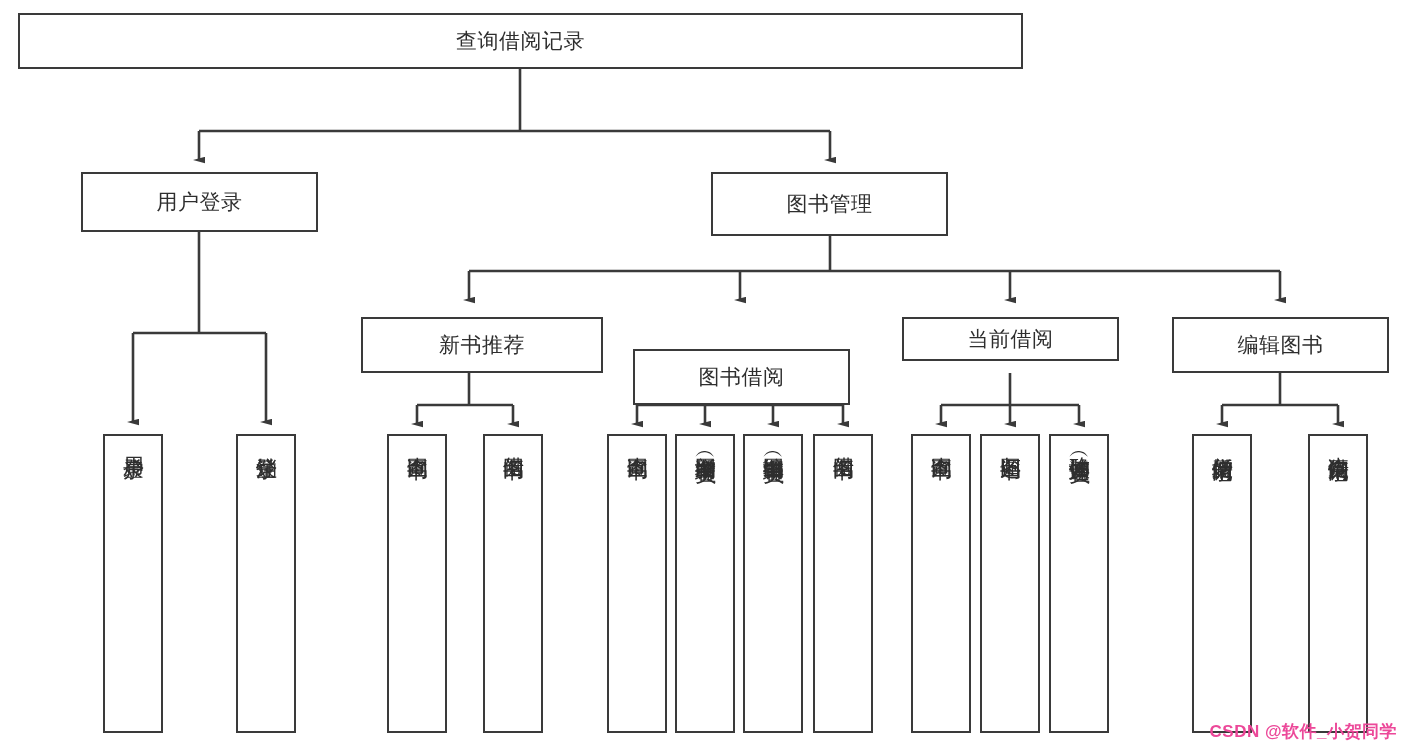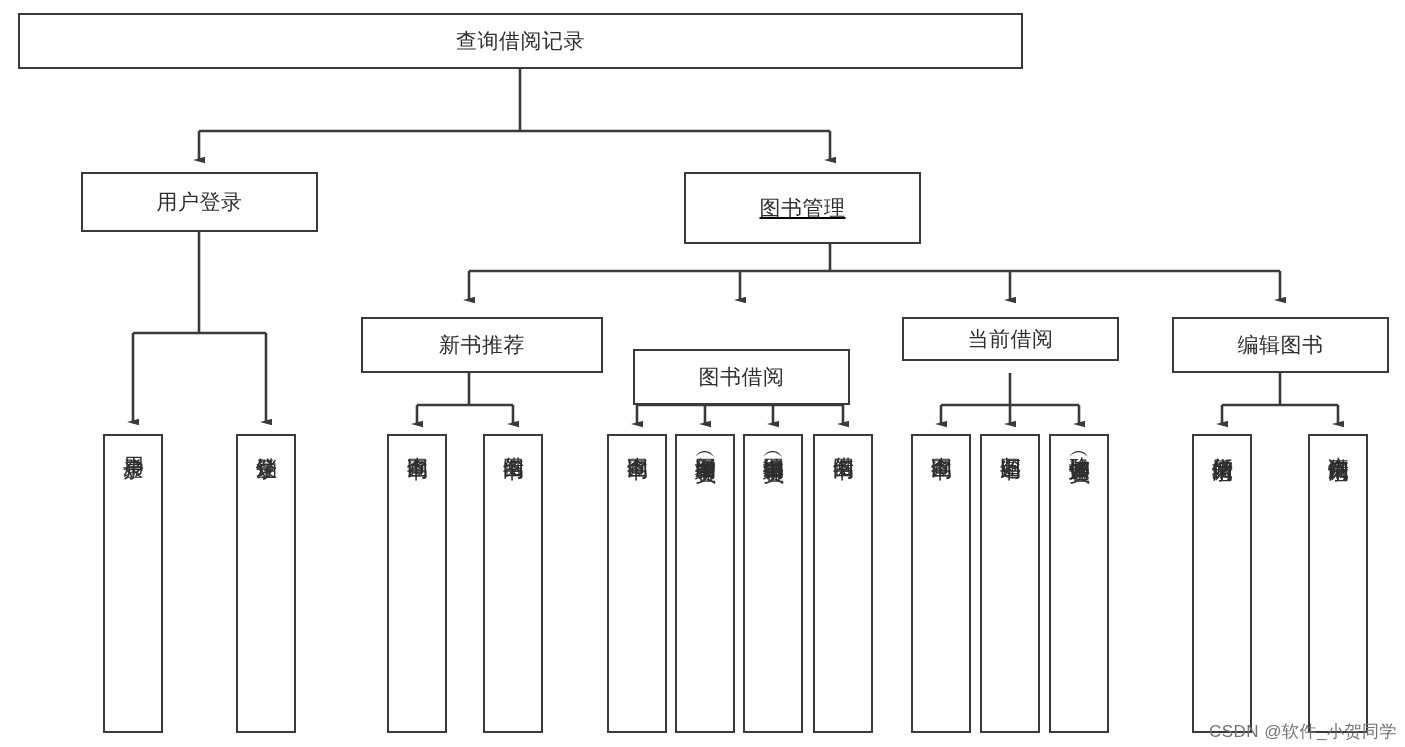--- a/index.html
+++ b/index.html
@@ -65,23 +65,24 @@
     stroke-linecap: butt;
   }
   .conn-arrow {
     fill: #3a3a3a;
   }
   .watermark {
     position: absolute;
     right: 8px;
     bottom: 4px;
     font-size: 17px;
-    color: #737373;
+    color: #ec4899;
     white-space: nowrap;
     letter-spacing: 0.5px;
+    font-weight: bold;
   }
 </style>
 </head>
 <body>
 
 <div id="diagram-root">
 
   <svg class="connectors" viewBox="0 0 1405 747">
     <defs>
       <marker id="arrowhead" markerWidth="10" markerHeight="12" refX="3.2" refY="6" orient="auto" markerUnits="userSpaceOnUse">
@@ -134,21 +135,21 @@
   </svg>
 
   <div class="node-box" style="left:18px; top:13px; width:1005px; height:56px;">
     <span class="node-label">查询借阅记录</span>
   </div>
 
   <div class="node-box" style="left:81px; top:172px; width:237px; height:60px;">
     <span class="node-label">用户登录</span>
   </div>
 
-  <div class="node-box" style="left:684px; top:172px; width:237px; height:72px;text-decoration:underline;">
+  <div class="node-box" style="left:711px; top:172px; width:237px; height:64px;">
     <span class="node-label">图书管理</span>
   </div>
 
   <div class="node-box" style="left:361px; top:317px; width:242px; height:56px;">
     <span class="node-label">新书推荐</span>
   </div>
 
   <div class="node-box" style="left:633px; top:317px; width:217px; height:56px;margin-top:32px;">
     <span class="node-label">图书借阅</span>
   </div>

